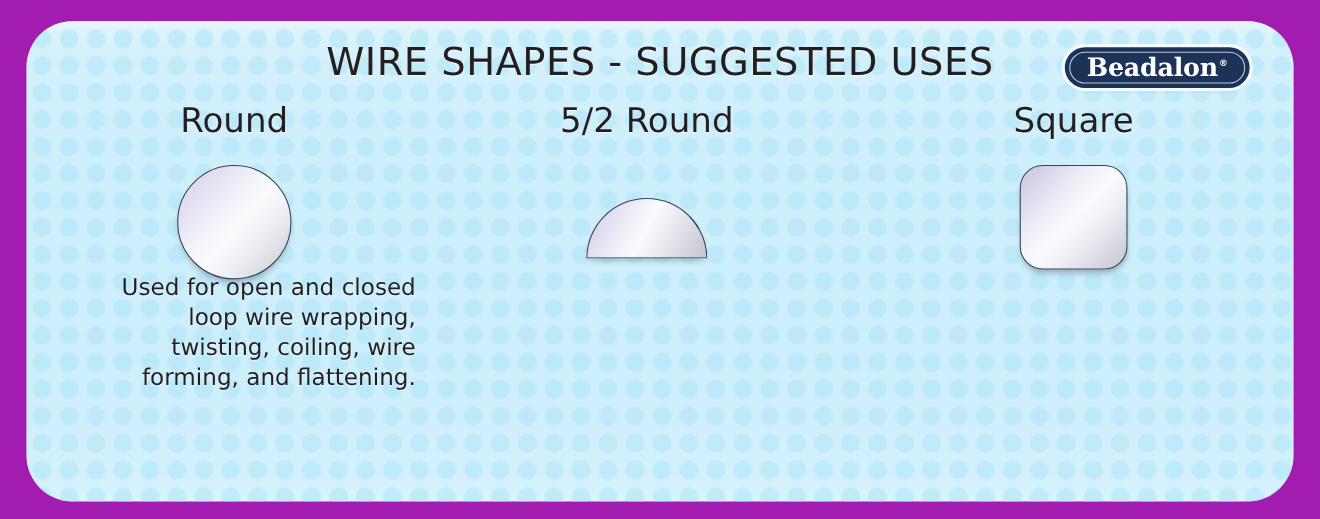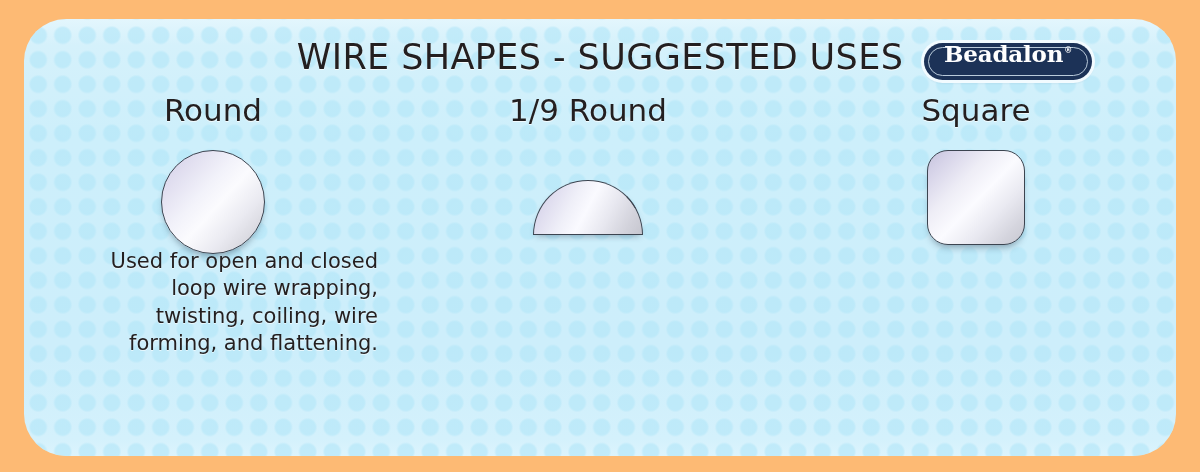--- a/index.html
+++ b/index.html
@@ -12,21 +12,21 @@
     height: 472px;
     overflow: hidden;
     font-family: "DejaVu Sans", "Liberation Sans", sans-serif;
   }
 
   
   #page {
     position: relative;
     width: 1200px;
     height: 472px;
-    background: #fdba74;
+    background: #a21caf;
   }
 
   #panel {
     position: absolute;
     left: 24px;
     top: 19px;
     width: 1152px;
     height: 437px;
     border-radius: 42px;
     overflow: hidden;
@@ -74,31 +74,31 @@
     font-weight: 400;
     letter-spacing: 0.4px;
     color: #231f20;
     text-shadow: 0 1px 0 rgba(255,255,255,0.75);
     white-space: nowrap;
   }
 
   
   #logo {
     position: absolute;
-    left: 900px;
+    left: 944px;
     top: 24px;
     width: 168px;
     height: 37px;
     border-radius: 19px;
     background: #1c3257;
     box-shadow:
       0 0 0 3px #f2fbff,
       0 2px 3px rgba(30,60,90,0.30);
     display: flex;
-    align-items: flex-start;
+    align-items: center;
     justify-content: center;
   }
   #logo-ring {
     position: absolute;
     left: 4px;
     top: 4px;
     right: 4px;
     bottom: 4px;
     border-radius: 15px;
     border: 1.5px solid #b9cada;
@@ -263,21 +263,21 @@
         <div class="shape-stage stage-round">
           <div id="shape-circle" class="shape-wrap"></div>
         </div>
         <div class="col-body body-round">Used for open and closed
 loop wire wrapping,
 twisting, coiling, wire
 forming, and flattening.</div>
       </div>
 
       <div class="col col-half">
-        <div class="col-heading">1/9 Round</div>
+        <div class="col-heading">5/2 Round</div>
         <div class="shape-stage stage-half">
           <div id="shape-halfround" class="shape-wrap"></div>
         </div>
       </div>
 
       <div class="col col-square">
         <div class="col-heading">Square</div>
         <div class="shape-stage stage-square">
           <div id="shape-square" class="shape-wrap"></div>
         </div>

